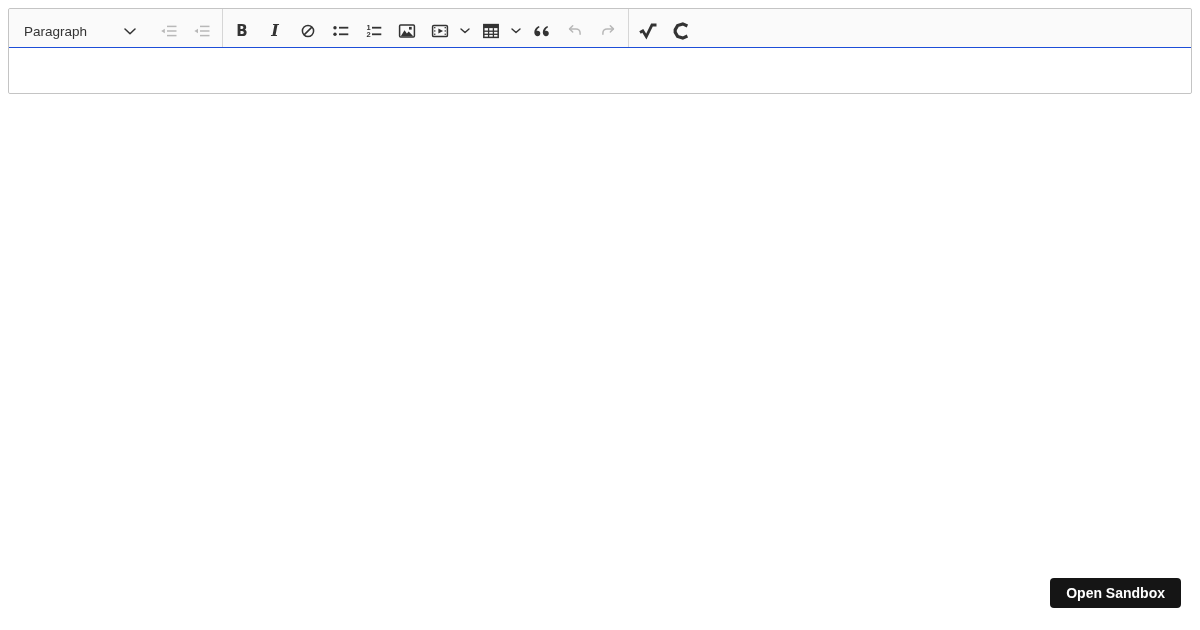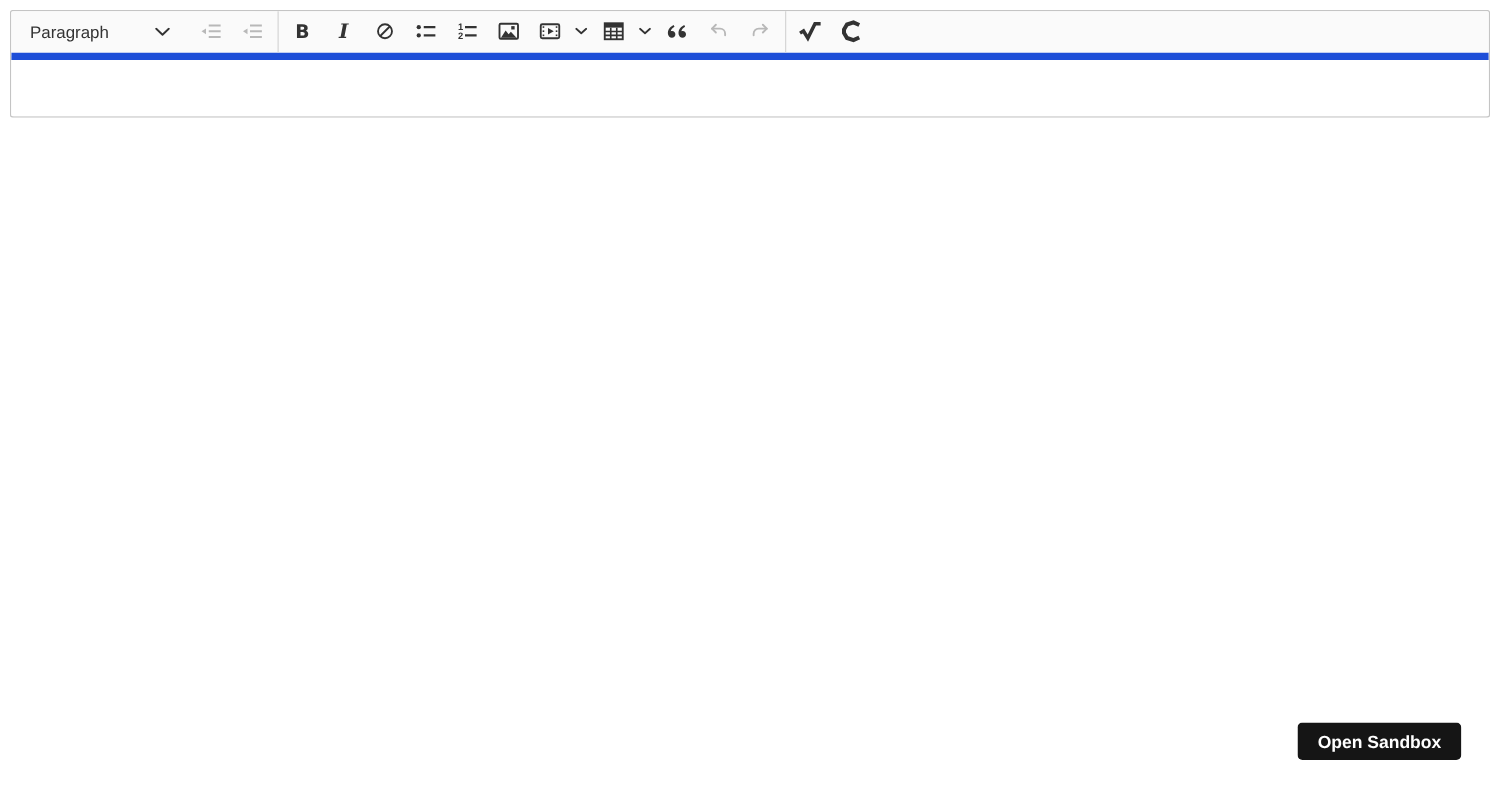--- a/index.html
+++ b/index.html
@@ -13,24 +13,24 @@
   .page { padding: 8px; }
 
   
   .ck-container {
     border: 1px solid #c4c4c4;
     border-radius: 2px;
     width: 1184px;
   }
   .ck-toolbar {
     display: flex;
-    align-items: flex-start;
+    align-items: flex-end;
     height: 39px;
     background: #fafafa;
-    border-bottom: 6px solid #1d4ed8;
+    border-bottom: 1px solid #1d4ed8;
     border-radius: 2px 2px 0 0;
     padding: 0 4px;
   }
   .editing-area {
     height: 45px;
     background: #ffffff;
     border-radius: 0 0 2px 2px;
     outline: none;
     padding: 12px 14px;
     font-size: 14px;
@@ -93,21 +93,21 @@
     font-family: "DejaVu Serif", serif;
     font-style: italic;
     font-weight: 600;
     font-size: 16px;
     line-height: 1;
   }
 
   
   .sandbox-btn {
     position: fixed;
-    right: 31px;
+    right: 19px;
     bottom: 22px;
     height: 30px;
     padding: 0 16px;
     background: #151515;
     color: #ffffff;
     font-size: 14px;
     font-weight: 600;
     font-family: "Liberation Sans", sans-serif;
     border: none;
     border-radius: 4px;

